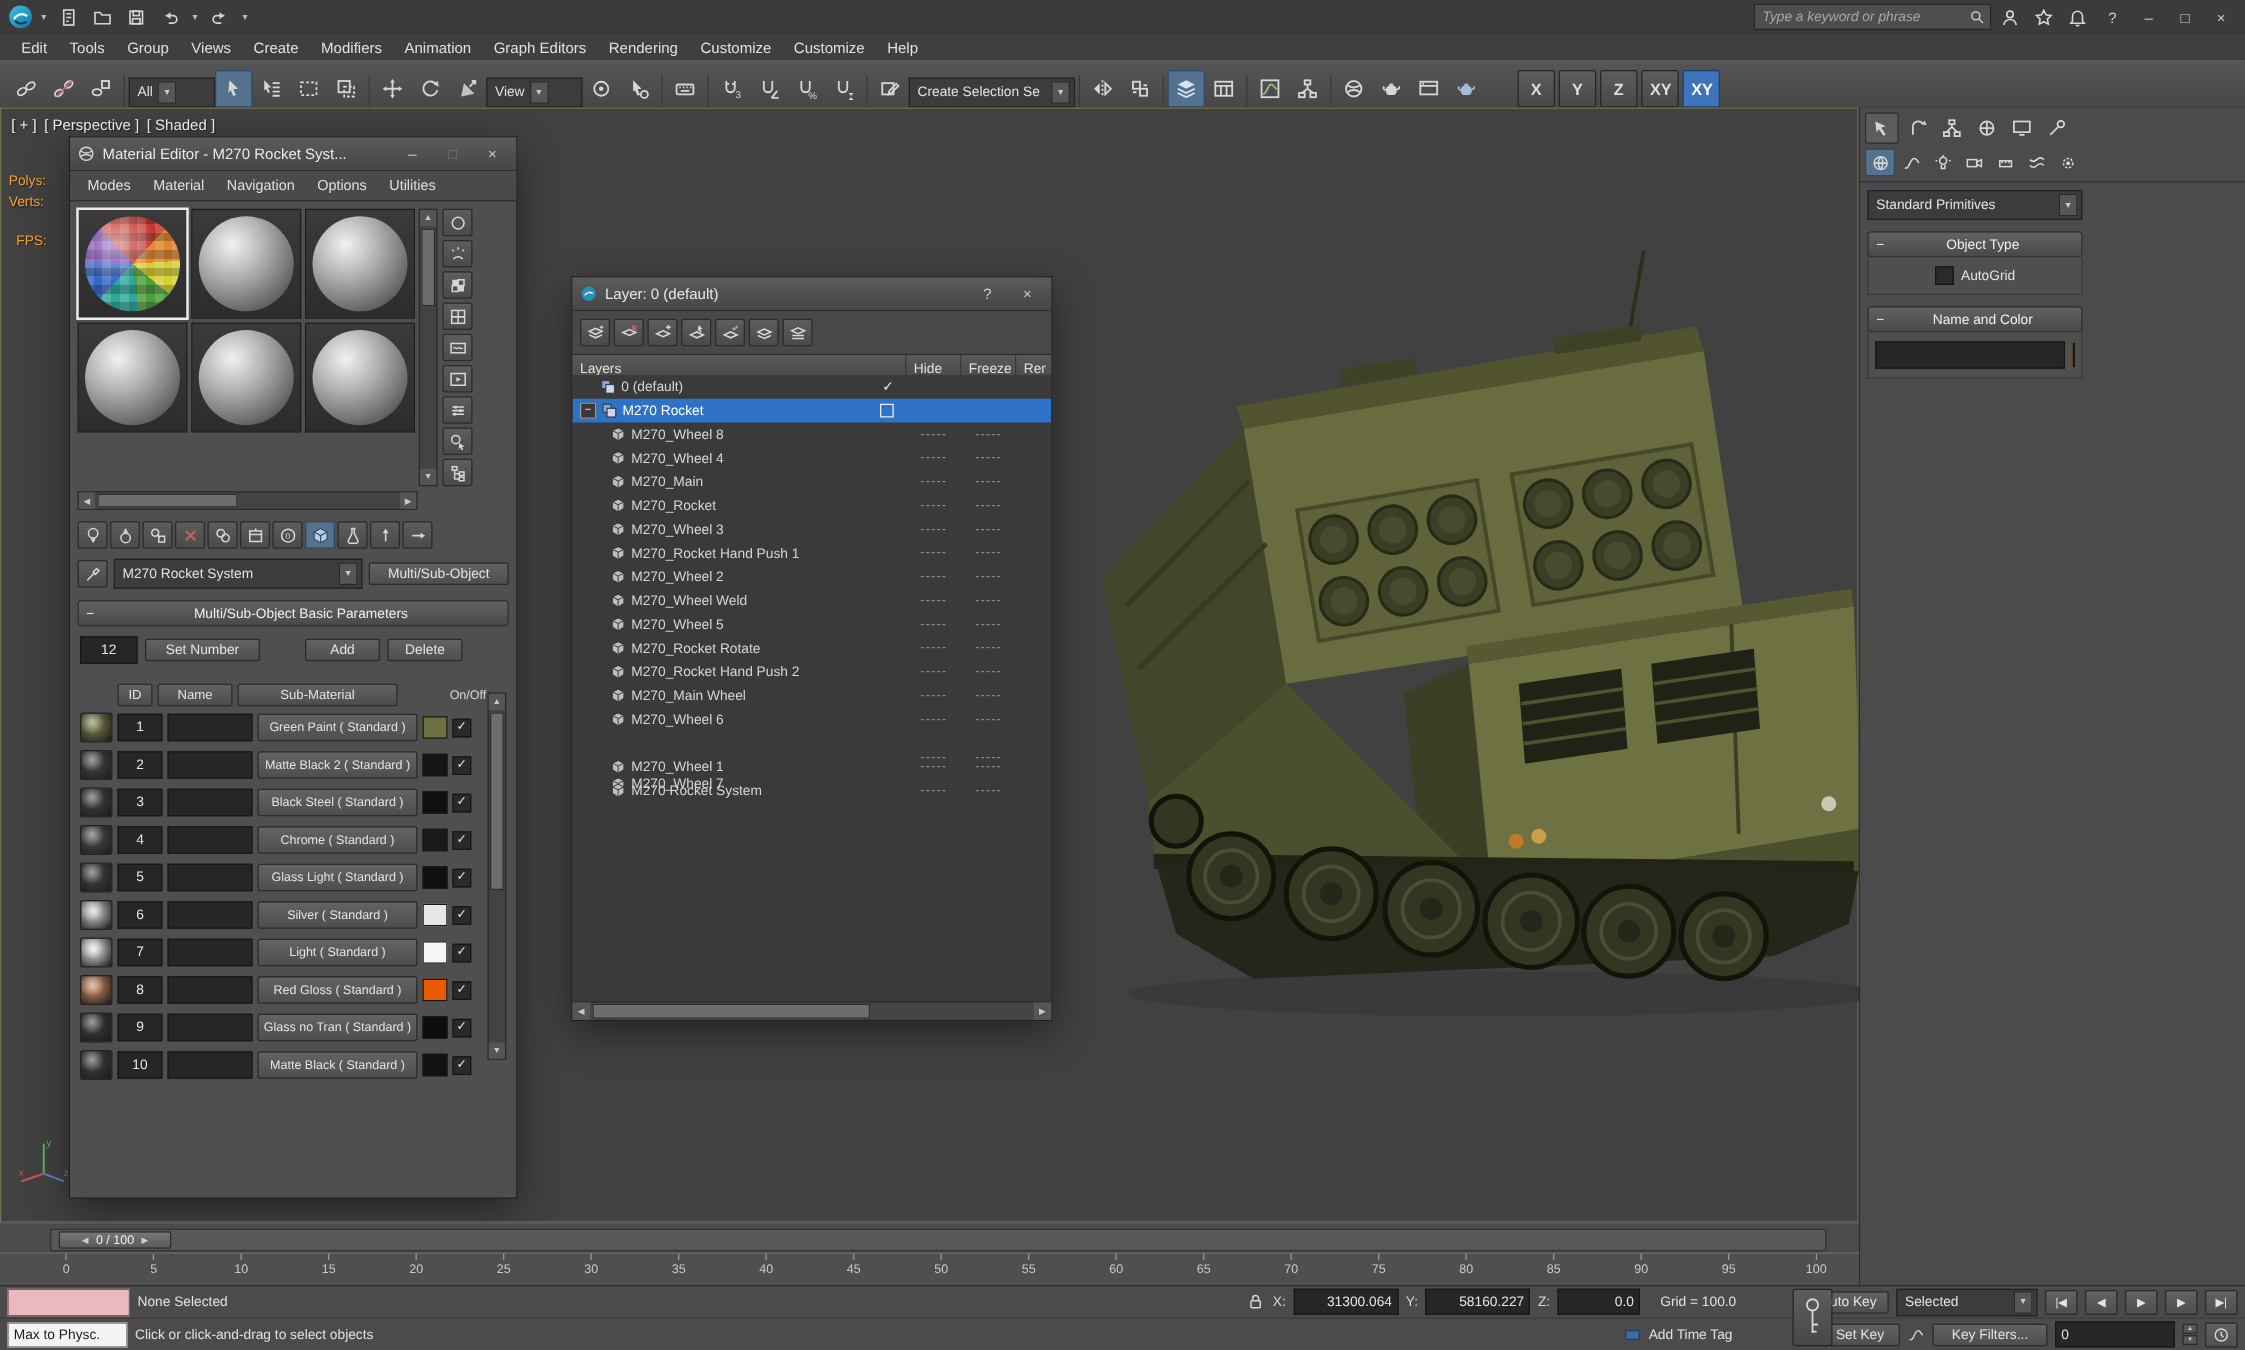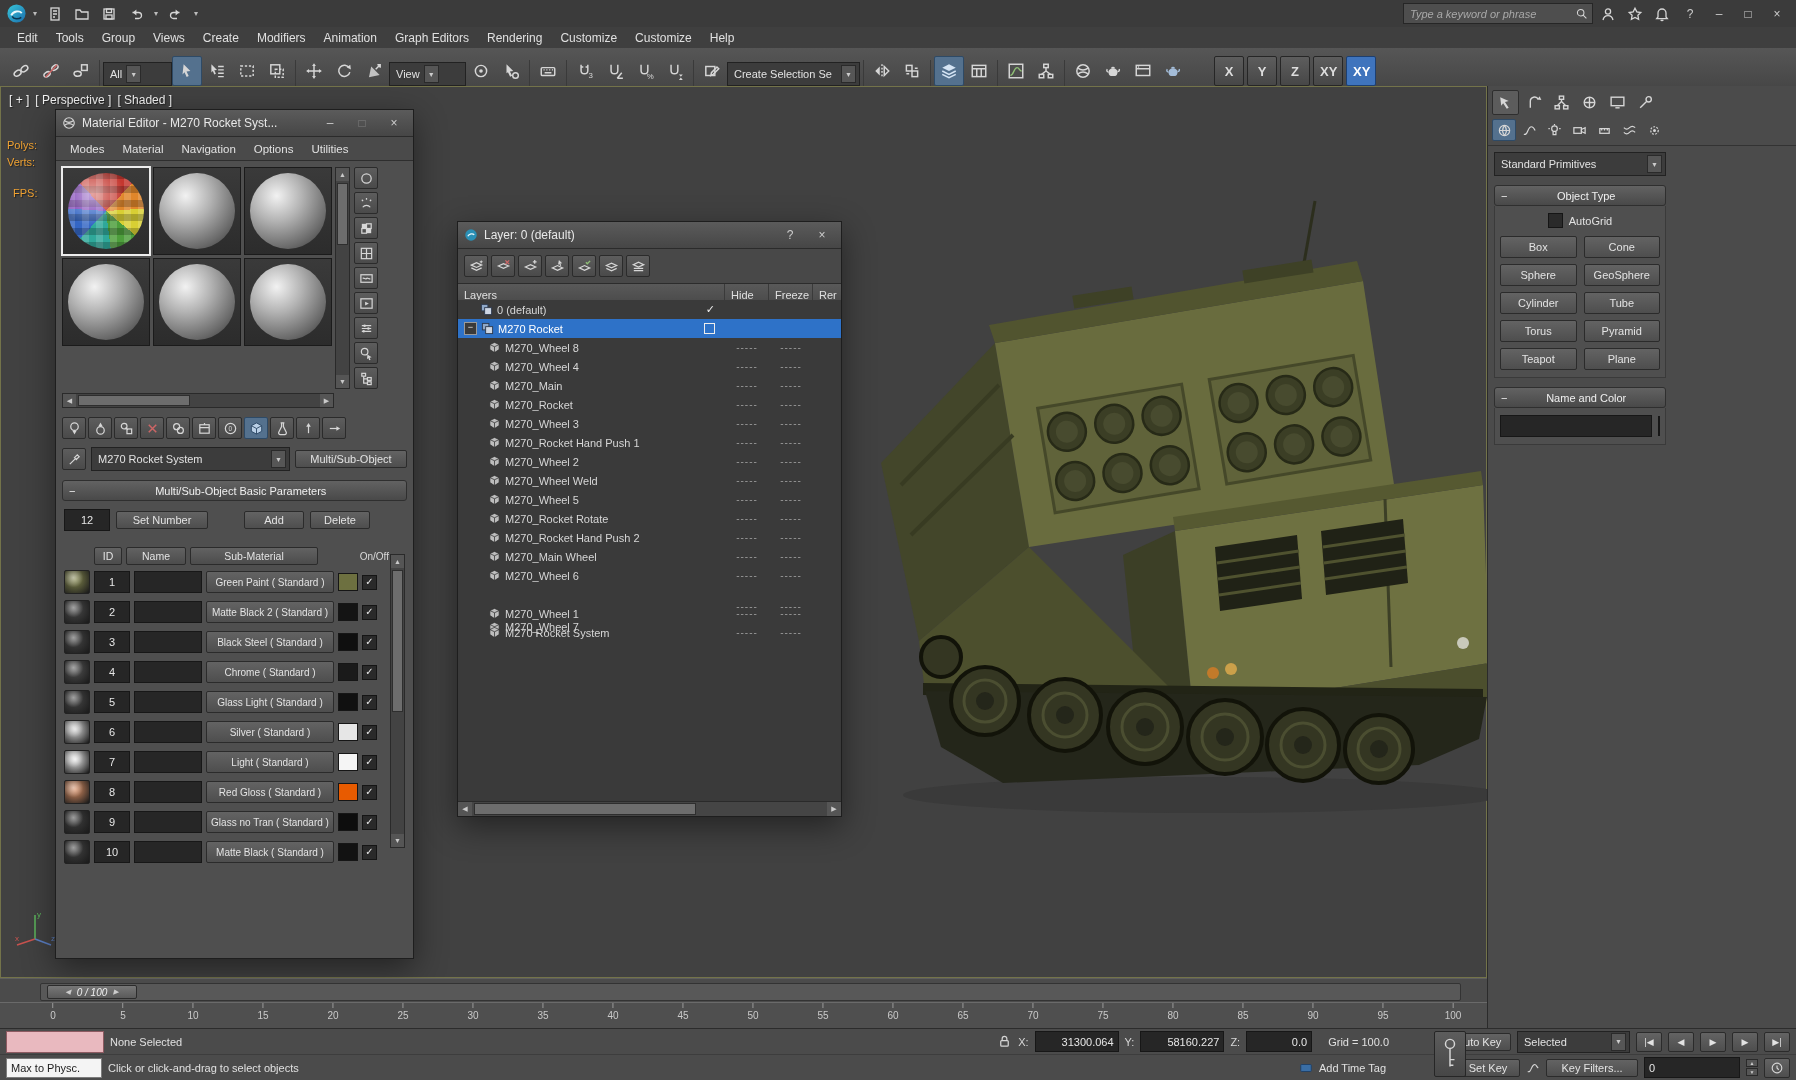--- a/index.html
+++ b/index.html
@@ -153,21 +153,21 @@
   .pbtn{height:22px;font-size:11px;}
   .nc-row{display:flex;gap:6px;align-items:center;}
   .nc-row input{flex:1;height:18px;}
   .ncswatch{width:20px;height:18px;background:#d98413;border:1px solid #161616;}
 
   
   .timeslider{position:absolute;left:0;top:978px;width:1487px;height:24px;background:#4b4b4b;border-top:1px solid #5e5e5e;display:flex;align-items:center;}
   .ts-track{position:absolute;left:40px;right:26px;top:4px;height:16px;background:#585858;border:1px solid #333;border-radius:2px;}
   .ts-handle{position:absolute;left:6px;top:1px;height:12px;width:88px;background:linear-gradient(#777,#5a5a5a);
              border:1px solid #2c2c2c;border-radius:2px;display:flex;align-items:center;justify-content:center;gap:6px;
-             font-size:10px;color:#f0f0f0;font-style:italic;}
+             font-size:10px;color:#f0f0f0;}
   .ts-handle .ar{font-size:7px;color:#ccc;}
   .ruler{position:absolute;left:0;top:1002px;width:1487px;height:26px;background:#4f4f4f;border-top:1px solid #6a6a6a;border-bottom:1px solid #2c2c2c;}
   #ruler-ticks{position:absolute;left:53px;width:1400px;top:0;bottom:0;}
   .rtick{position:absolute;top:0;transform:translateX(-50%);text-align:center;}
   .rline{width:1px;height:5px;background:#9a9a9a;margin:0 auto;}
   .rlab{font-size:10px;color:#cacaca;margin-top:2px;}
   .statusrow{position:absolute;left:0;right:0;height:26px;background:#4b4b4b;display:flex;align-items:center;gap:6px;padding:0 6px;box-sizing:border-box;}
   .statusrow.r1{top:1028px;border-top:1px solid #2c2c2c;}
   .statusrow.r2{top:1054px;border-top:1px solid #3d3d3d;}
   .macrorec{width:96px;height:20px;background:#e9b9bf;border:1px solid #8d5a61;flex:0 0 96px;}
@@ -688,32 +688,20 @@
       </div>
       <div class="rollout-header">
         <span>−</span>
         <span class="rtitle">Object Type</span>
       </div>
       <div class="cp-roll-body">
         <div class="autogrid-row">
           <span class="chk"></span>
           <span>AutoGrid</span>
         </div>
-        <div id="objtype-grid">
-            <button class="btn pbtn">Box</button>
-            <button class="btn pbtn">Cone</button>
-            <button class="btn pbtn">Sphere</button>
-            <button class="btn pbtn">GeoSphere</button>
-            <button class="btn pbtn">Cylinder</button>
-            <button class="btn pbtn">Tube</button>
-            <button class="btn pbtn">Torus</button>
-            <button class="btn pbtn">Pyramid</button>
-            <button class="btn pbtn">Teapot</button>
-            <button class="btn pbtn">Plane</button>
-          </div>
       </div>
       <div class="rollout-header">
         <span>−</span>
         <span class="rtitle">Name and Color</span>
       </div>
       <div class="cp-roll-body">
         <div class="nc-row">
           <input class="field" value="" style="">
           <span class="ncswatch"></span>
         </div>

